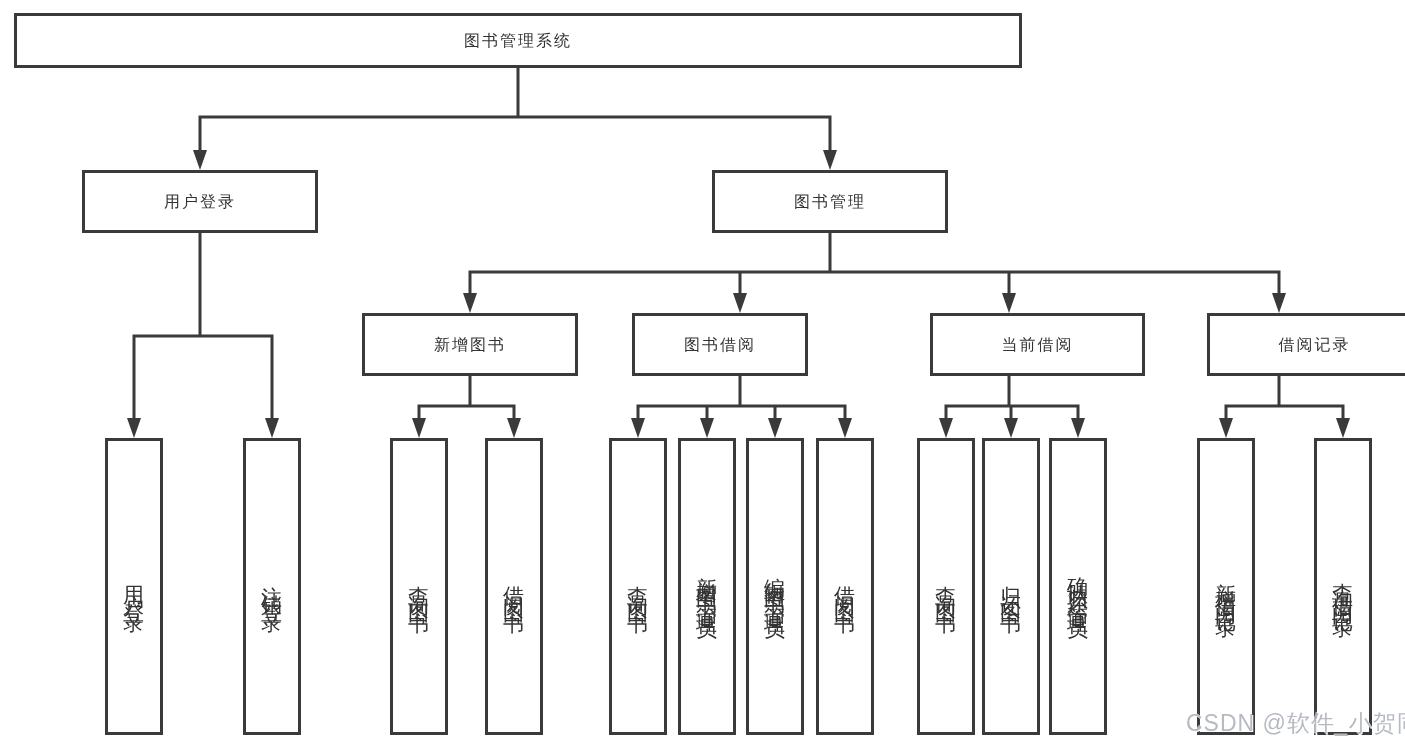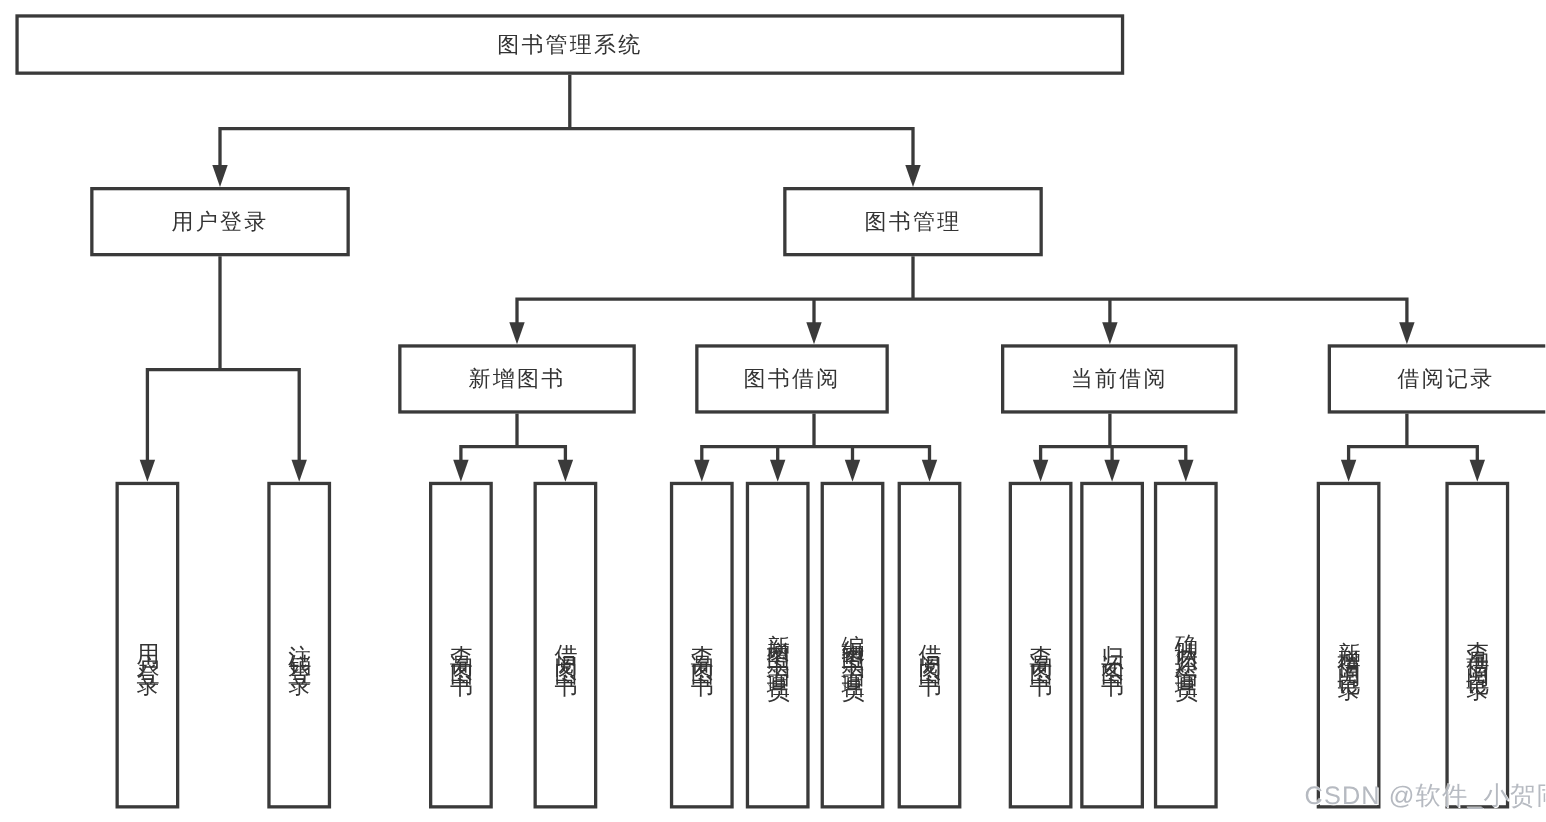--- a/index.html
+++ b/index.html
@@ -23,21 +23,21 @@
   }
   .node {
     position: absolute;
     box-sizing: border-box;
     border: 3px solid #3a3a3a;
     background: #ffffff;
     color: #333333;
     display: flex;
     align-items: center;
     justify-content: center;
-    font-size: 20px;
+    font-size: 16px;
     letter-spacing: 2px;
     z-index: 2;
     line-height: 1;
     text-align: center;
   }
   .vnode {
     position: absolute;
     box-sizing: border-box;
     border: 3px solid #3a3a3a;
     background: #ffffff;
@@ -97,21 +97,21 @@
       <polygon points="1336,418 1350,418 1343,438" fill="#3a3a3a"></polygon>
     </svg>
 
   <div class="node" style="left:14px; top:13px; width:1008px; height:55px;">图书管理系统</div>
 
   <div class="node" style="left:82px; top:170px; width:236px; height:63px;">用户登录</div>
   <div class="node" style="left:712px; top:170px; width:236px; height:63px;text-align:right;">图书管理</div>
 
   <div class="node" style="left:362px; top:313px; width:216px; height:63px;">新增图书</div>
   <div class="node" style="left:632px; top:313px; width:176px; height:63px;">图书借阅</div>
-  <div class="node" style="left:910px; top:313px; width:215px; height:63px;">当前借阅</div>
+  <div class="node" style="left:930px; top:313px; width:215px; height:63px;">当前借阅</div>
   <div class="node" style="left:1172px; top:313px; width:215px; height:63px;margin-left:35px;">借阅记录</div>
 
   <div class="vnode" style="left:105px; top:438px; width:58px; height:297px;">用户登录</div>
   <div class="vnode" style="left:243px; top:438px; width:58px; height:297px;">注销登录</div>
 
   <div class="vnode" style="left:390px; top:438px; width:58px; height:297px;">查询图书</div>
   <div class="vnode" style="left:485px; top:438px; width:58px; height:297px;">借阅图书</div>
 
   <div class="vnode" style="left:609px; top:438px; width:58px; height:297px;">查询图书</div>
   <div class="vnode" style="left:678px; top:438px; width:58px; height:297px; letter-spacing:6px;">新增图书（管理员）</div>

